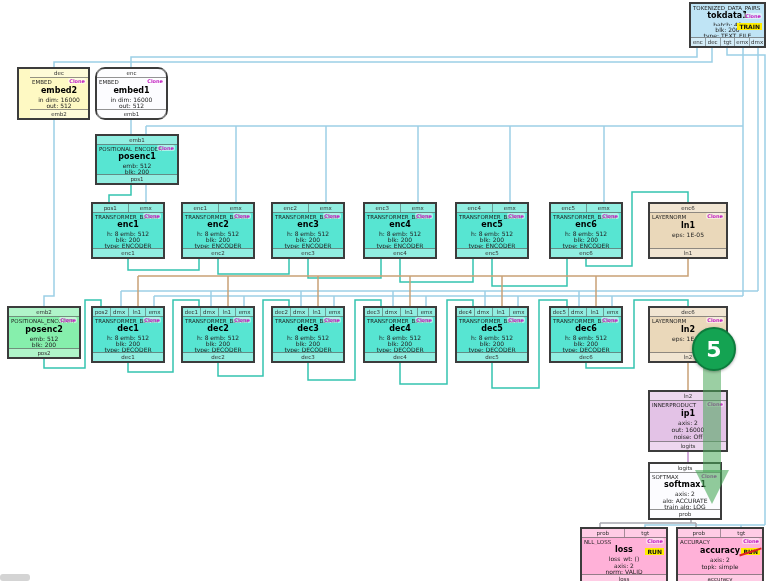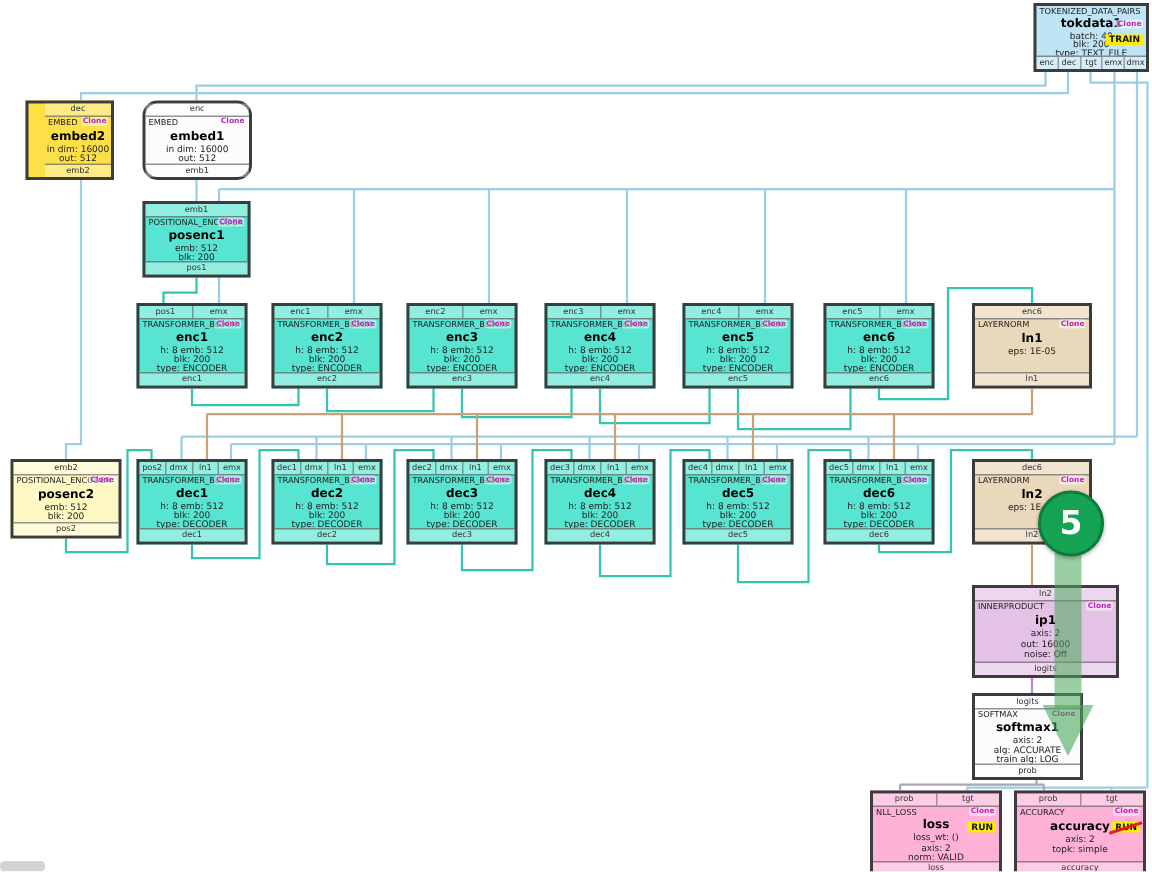--- a/index.html
+++ b/index.html
@@ -123,21 +123,21 @@
         <div class="nparam">blk: 200</div>
         <div class="nparam">type: TEXT_FILE</div>
         <div class="ports bottom">
           <span class="port">enc</span>
           <span class="port">dec</span>
           <span class="port">tgt</span>
           <span class="port">emx</span>
           <span class="port">dmx</span>
         </div>
       </div>
-      <div class="node" style="left: 17px; top: 67px; width: 59px; height: 53px; background: #fde047; padding-left: 11px;">
+      <div class="node" style="left: 17px; top: 67px; width: 73px; height: 53px; background: #fef9c3; padding-left: 11px;">
         <div class="ports top">
           <span class="port">dec</span>
         </div>
         <div class="ntype">EMBED</div>
         <span class="badge-clone">Clone</span>
         <div class="ntitle">embed2</div>
         <div class="nparam">in dim: 16000</div>
         <div class="nparam">out: 512</div>
         <div class="ports bottom">
           <span class="port">emb2</span>
@@ -149,21 +149,21 @@
         </div>
         <div class="ntype">EMBED</div>
         <span class="badge-clone">Clone</span>
         <div class="ntitle">embed1</div>
         <div class="nparam">in dim: 16000</div>
         <div class="nparam">out: 512</div>
         <div class="ports bottom">
           <span class="port">emb1</span>
         </div>
       </div>
-      <div class="node" style="left: 95px; top: 134px; width: 72px; height: 51px; background: rgb(87, 229, 210);">
+      <div class="node" style="left: 95px; top: 134px; width: 84px; height: 51px; background: rgb(87, 229, 210);">
         <div class="ports top">
           <span class="port">emb1</span>
         </div>
         <div class="ntype">POSITIONAL_ENCODER</div>
         <span class="badge-clone">Clone</span>
         <div class="ntitle">posenc1</div>
         <div class="nparam">emb: 512</div>
         <div class="nparam">blk: 200</div>
         <div class="ports bottom">
           <span class="port">pos1</span>
@@ -264,21 +264,21 @@
           <span class="port">enc6</span>
         </div>
         <div class="ntype">LAYERNORM</div>
         <span class="badge-clone">Clone</span>
         <div class="ntitle">ln1</div>
         <div class="nparam">eps: 1E-05</div>
         <div class="ports bottom">
           <span class="port">ln1</span>
         </div>
       </div>
-      <div class="node" style="left: 7px; top: 306px; width: 74px; height: 53px; background: #fef9c3;">
+      <div class="node" style="left: 7px; top: 306px; width: 74px; height: 53px; background: #86efac;">
         <div class="ports top">
           <span class="port">emb2</span>
         </div>
         <div class="ntype">POSITIONAL_ENCODER</div>
         <span class="badge-clone">Clone</span>
         <div class="ntitle">posenc2</div>
         <div class="nparam">emb: 512</div>
         <div class="nparam">blk: 200</div>
         <div class="ports bottom">
           <span class="port">pos2</span>
@@ -391,21 +391,21 @@
           <span class="port">dec6</span>
         </div>
         <div class="ntype">LAYERNORM</div>
         <span class="badge-clone">Clone</span>
         <div class="ntitle">ln2</div>
         <div class="nparam">eps: 1E-05</div>
         <div class="ports bottom">
           <span class="port">ln2</span>
         </div>
       </div>
-      <div class="node" style="left: 648px; top: 390px; width: 98px; height: 62px; background: rgb(227, 194, 230);">
+      <div class="node" style="left: 648px; top: 390px; width: 80px; height: 62px; background: rgb(227, 194, 230);">
         <div class="ports top">
           <span class="port">ln2</span>
         </div>
         <div class="ntype">INNERPRODUCT</div>
         <span class="badge-clone">Clone</span>
         <div class="ntitle">ip1</div>
         <div class="nparam">axis: 2</div>
         <div class="nparam">out: 16000</div>
         <div class="nparam">noise: Off</div>
         <div class="ports bottom">

